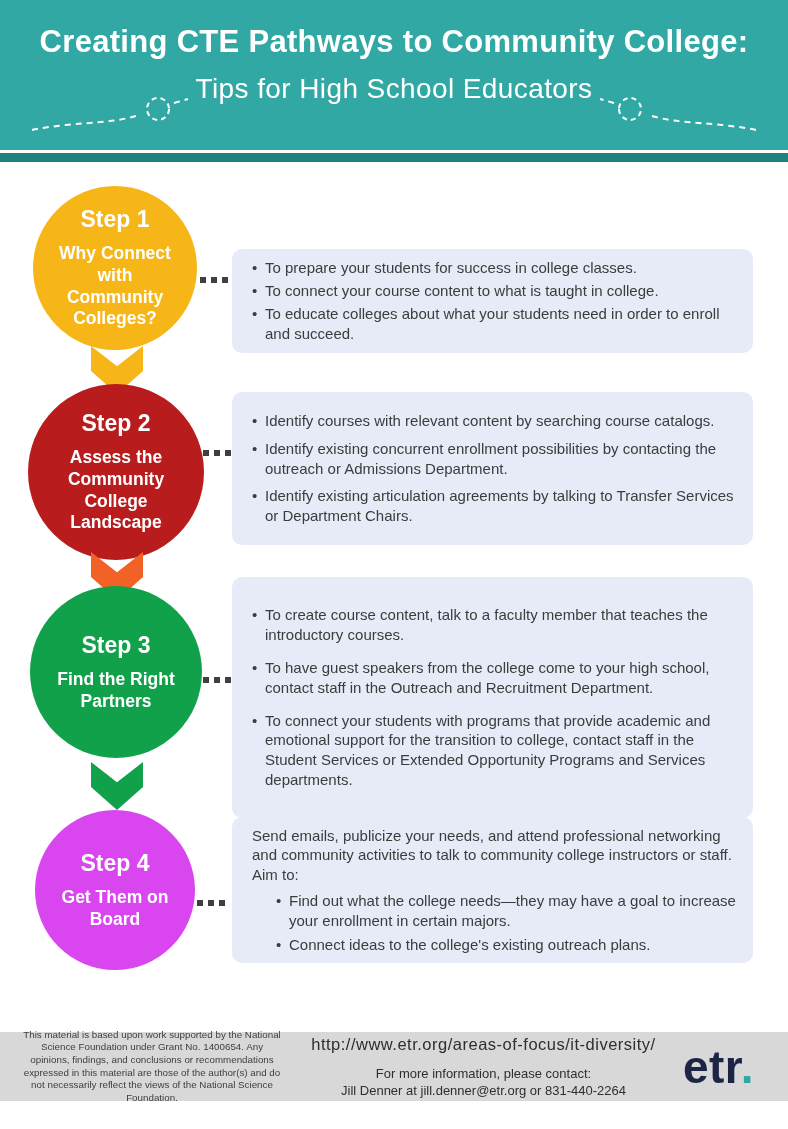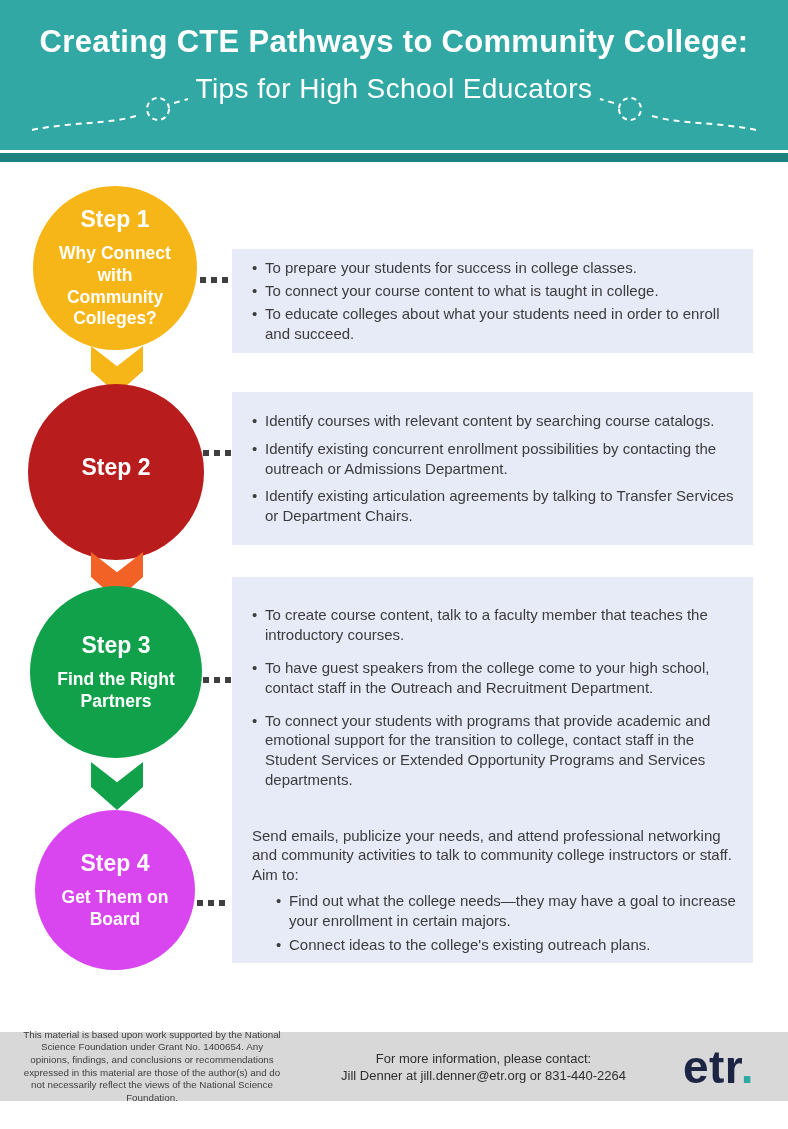--- a/index.html
+++ b/index.html
@@ -56,21 +56,21 @@
   .dots { position: absolute; display: flex; gap: 5px; }
   .dots span { width: 6px; height: 6px; background: #3f3f3f; display: block; }
   .d1 { left: 200px; top: 277px; }
   .d2 { left: 203px; top: 450px; }
   .d3 { left: 203px; top: 677px; }
   .d4 { left: 197px; top: 900px; }
 
   
   .box {
     position: absolute; left: 232px; width: 521px;
-    background: #e7ebf8; border-radius: 0;
+    background: #e7ebf8; border-radius: 10px;
     color: #3c3c3c; font-size: 15px; line-height: 1.32;
     padding: 12px 12px 12px 20px;
     display: flex; flex-direction: column; justify-content: center;
   }
   .b1 { top: 249px; height: 104px; }
   .b2 { top: 392px; height: 153px; }
   .b3 { top: 577px; height: 241px; }
   .b4 { top: 817px; height: 146px; }
   .bullet { position: relative; padding-left: 13px; }
   .bullet::before { content: "\2022"; position: absolute; left: 0; }
@@ -129,20 +129,21 @@
   </div>
   <div class="box b1">
     <div class="bullet">To prepare your students for success in college classes.</div>
     <div class="bullet">To connect your course content to what is taught in college.</div>
     <div class="bullet">To educate colleges about what your students need in order to enroll and succeed.</div>
   </div>
   <div class="arrow a1"></div>
 
   <div class="circle c2">
     <div class="step-label">Step 2</div>
+    <div class="step-title">Assess the Community College Landscape</div>
   </div>
   <div class="dots d2">
     <span></span>
       <span></span>
       <span></span>
   </div>
   <div class="box b2">
     <div class="bullet">Identify courses with relevant content by searching course catalogs.</div>
     <div class="bullet">Identify existing concurrent enrollment possibilities by contacting the outreach or Admissions Department.</div>
     <div class="bullet">Identify existing articulation agreements by talking to Transfer Services or Department Chairs.</div>
@@ -178,20 +179,21 @@
     <div class="intro">Send emails, publicize your needs, and attend professional networking and community activities to talk to community college instructors or staff. Aim to:</div>
     <div class="bullets">
       <div class="bullet">Find out what the college needs—they may have a goal to increase your enrollment in certain majors.</div>
       <div class="bullet">Connect ideas to the college's existing outreach plans.</div>
     </div>
   </div>
 
   <footer class="footer">
     <div class="disclaimer">This material is based upon work supported by the National Science Foundation under Grant No. 1400654. Any opinions, findings, and conclusions or recommendations expressed in this material are those of the author(s) and do not necessarily reflect the views of the National Science Foundation.</div>
     <div class="footer-mid">
+      <div class="url">http://www.etr.org/areas-of-focus/it-diversity/</div>
       <div class="contact-heading">For more information, please contact:</div>
       <div class="contact-line">Jill Denner at jill.denner@etr.org or 831-440-2264</div>
     </div>
     <div class="logo">
       <span>etr</span><span class="dot">.</span>
     </div>
   </footer>
 
 </div>
 

